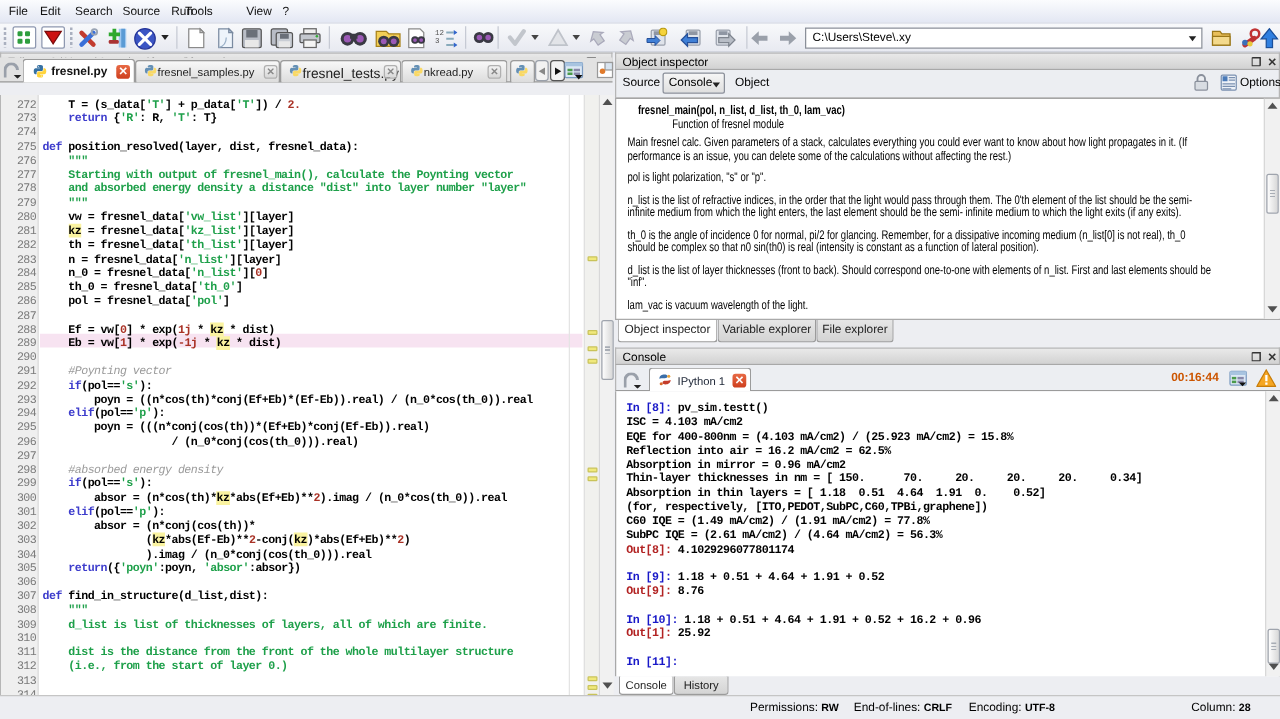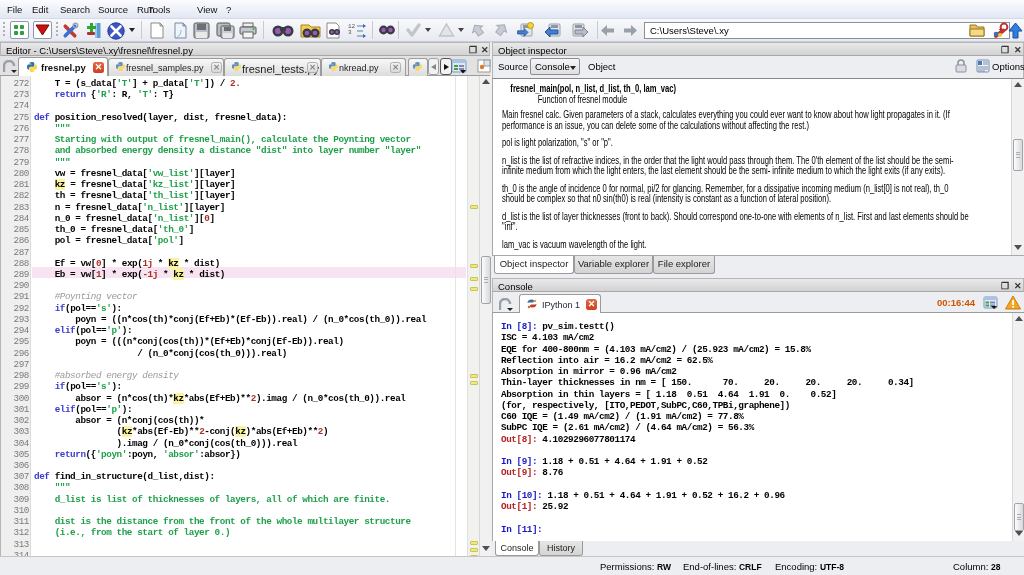--- a/index.html
+++ b/index.html
@@ -16,21 +16,21 @@
 .ptitle{background:linear-gradient(#e9e9e9,#d2d2d2);border:1px solid #b6b6b6;border-bottom:1px solid #a8a8a8;font-size:9.5px;color:#000}
 .ptitle .t{position:absolute;left:5px;top:2px}
 .wbtn{position:absolute;top:2px;font-size:9px;color:#333;font-weight:bold}
 .tabbar{background:#e2e2e2;border-bottom:1px solid #9b9b9b}
 .tab{position:absolute;border:1px solid #9b9b9b;border-bottom:none;border-radius:3px 3px 0 0;background:linear-gradient(#f8f8f8,#dcdcdc);font-size:9.5px;color:#222;white-space:nowrap;overflow:hidden}
 .tab.act{background:#fff;color:#111}
 .xr{display:inline-block;width:11px;height:11px;border-radius:2.5px;background:linear-gradient(#e86a45,#ce3f1e);color:#fff;font-weight:bold;font-size:9px;line-height:11px;text-align:center;vertical-align:-2px}
 .xg{display:inline-block;width:11px;height:11px;border-radius:2.5px;background:linear-gradient(#f2f2f2,#d8d8d8);border:1px solid #b0b0b0;color:#888;font-weight:bold;font-size:8px;line-height:9px;text-align:center;vertical-align:-2px}
 
 #edtitle{left:0;top:42px;width:490px;height:14px}
-#edtabs{left:0;top:56px;width:490px;height:20px}
+#edtabs{left:0;top:46px;width:490px;height:20px}
 #edcode{left:0;top:76px;width:490px;height:480px;background:#fff;border-left:1px solid #b6b6b6}
 pre,.mono{font-family:"Liberation Mono",monospace}
 #gutter{position:absolute;left:0;top:0;width:30px;height:480px;background:#efefef;border-right:1px solid #dcdcdc;color:#7a7a7a;font-size:9.3px;letter-spacing:-0.42px;line-height:11.23px;text-align:right;padding:2px 1px 0 0;font-family:"Liberation Mono",monospace}
 #code{position:absolute;left:33px;top:2px;font-size:9.3px;letter-spacing:-0.42px;line-height:11.23px;white-space:pre;font-weight:bold;color:#000}
 #code .k{color:#3d3ccc}
 #code .s{color:#1ea04a}
 #code .c{color:#9a9a9a;font-style:italic;font-weight:normal}
 #code .n{color:#a93226}
 #code .y{background:#faf3a0}
 #lnhl{position:absolute;left:31px;top:191px;width:434px;height:11px;background:#f7e3f1}
@@ -202,21 +202,21 @@
       <rect x="4" y="3" width="7" height="3" fill="#8f96a3"></rect>
       <path d="M4 8 h8 v-3 l5 5 -5 5 v-3 H4 z" fill="#b8bdc6" stroke="#7e848e" stroke-width="1"></path>
     </svg>
 <div class="sep" style="left:597px"></div>
 <svg class="ico" style="left:600px;top:5px" width="15" height="13" viewBox="0 0 15 13">
       <path d="M14 4.5 H7 V1 L1 6.5 7 12 V8.5 h7 z" fill="#9aa0aa"></path>
     </svg>
 <svg class="ico" style="left:623px;top:5px" width="15" height="13" viewBox="0 0 15 13">
       <path d="M1 4.5 h7 V1 l6 5.5 -6 5.5 V8.5 H1 z" fill="#9aa0aa"></path>
     </svg>
-<div class="wcombo" style="left:644px;top:3px;width:366px;height:17px">
+<div class="wcombo" style="left:644px;top:3px;width:318px;height:17px">
       <span style="position:absolute;left:5px;top:2px;font-size:9.5px">C:\Users\Steve\.xy</span>
       <span style="position:absolute;right:4px;top:6px;width:0;height:0;border-left:3.5px solid transparent;border-right:3.5px solid transparent;border-top:4px solid #222"></span>
     </div>
 <svg class="ico" style="left:969px" width="16" height="16" viewBox="0 0 16 16">
       <path d="M1 3 h6 l1.5 2 H15 v9 H1 z" fill="#e9bf5a" stroke="#9a7718"></path>
       <path d="M1 7 h14 v7 H1 z" fill="#f3d98c" stroke="#9a7718"></path>
     </svg>
 <svg class="ico" style="left:991px" width="18" height="17" viewBox="0 0 18 17">
       <rect x="2" y="9" width="13" height="4" rx="2" transform="rotate(-35 9 11)" fill="#c03333"></rect>
       <circle cx="13" cy="5" r="3.4" fill="none" stroke="#c03333" stroke-width="2"></circle>

